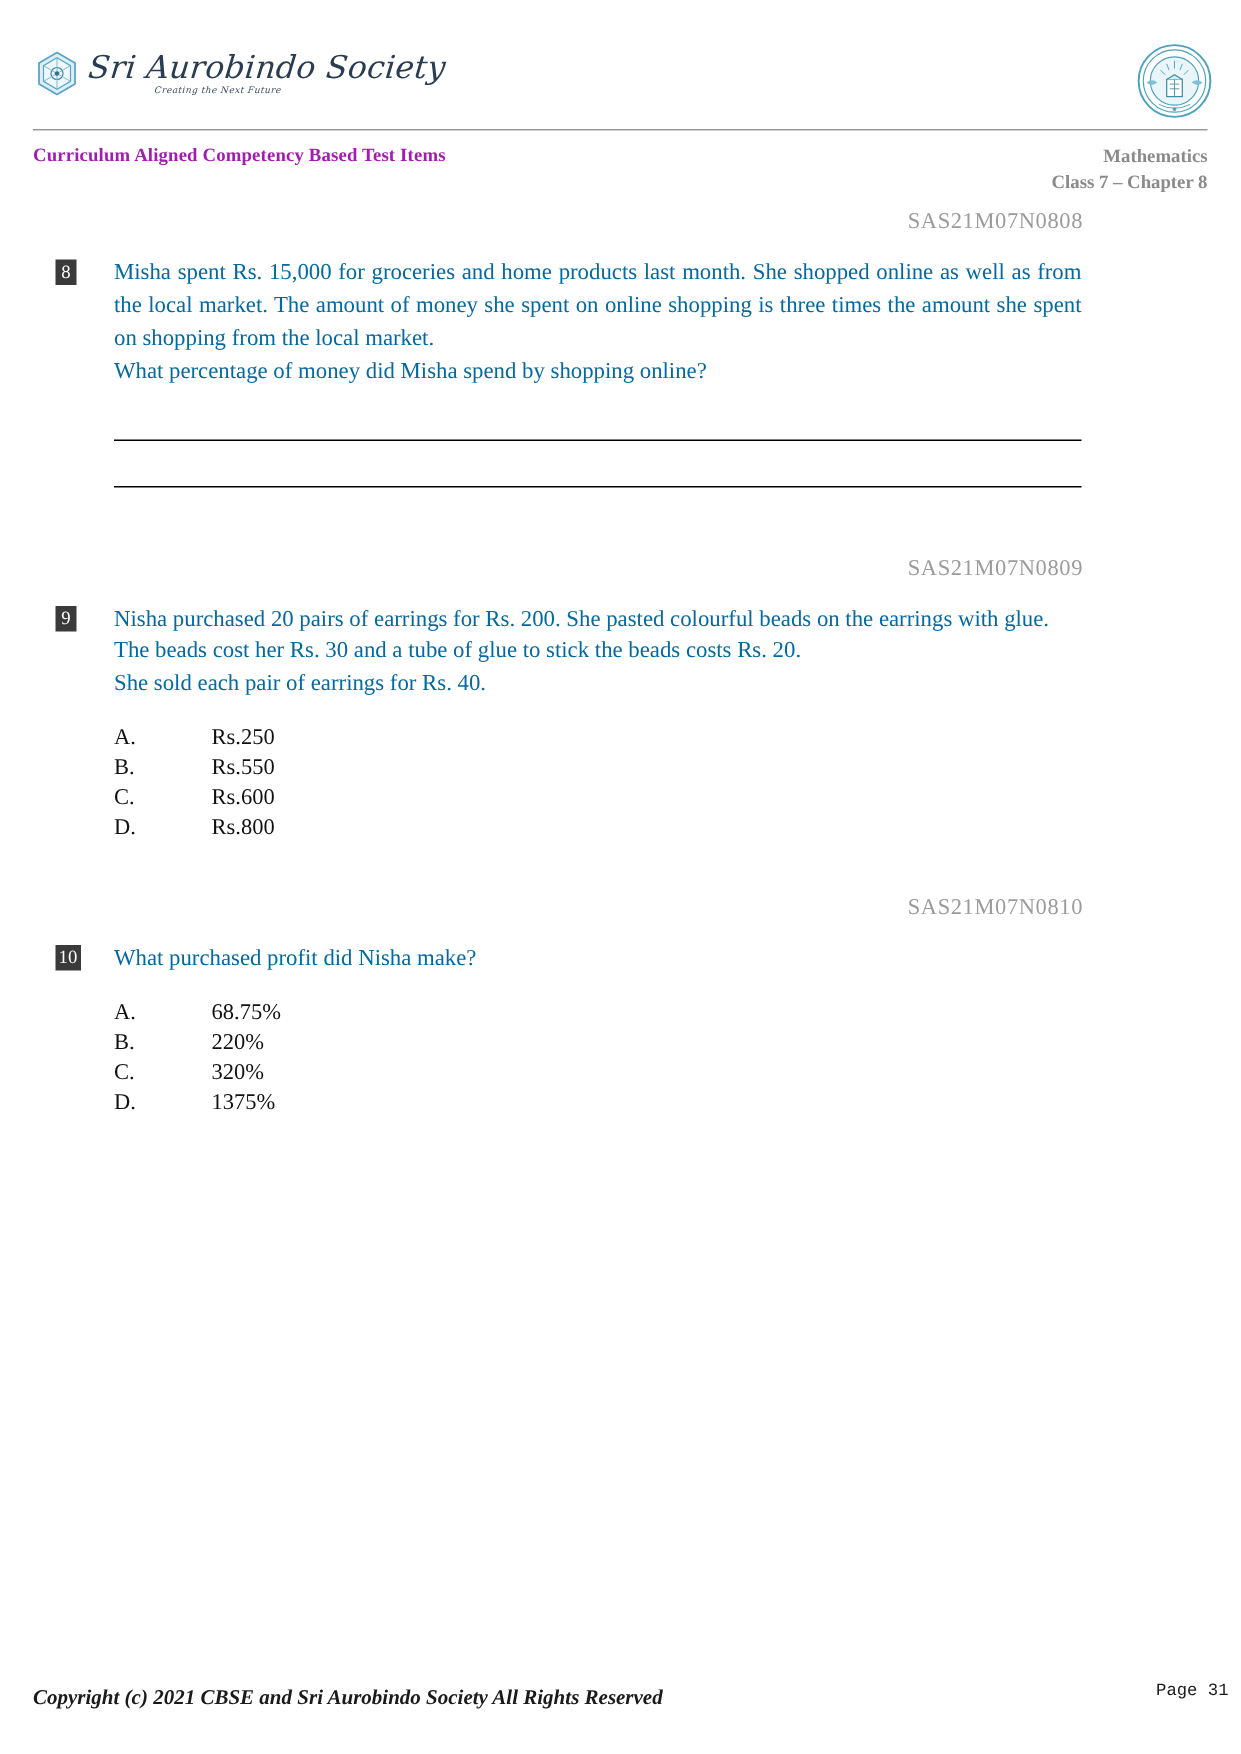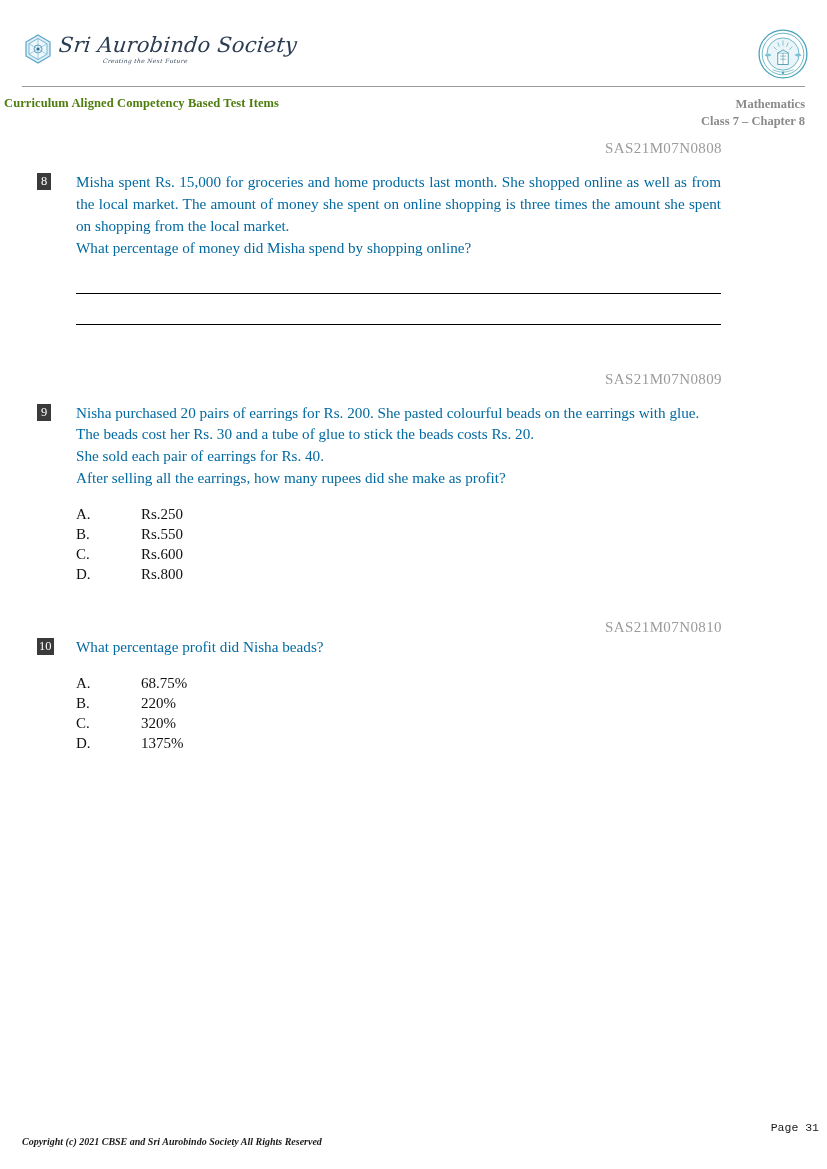--- a/index.html
+++ b/index.html
@@ -78,26 +78,26 @@
   .header-rule {
     position: absolute;
     left: 22px;
     top: 86px;
     width: 783px;
     height: 1px;
     background: #9a9a9a;
   }
   .header-left-title {
     position: absolute;
-    left: 4px;
+    left: 22px;
     top: 96px;
     font-family: "Liberation Serif", serif;
     font-weight: bold;
     font-size: 12.5px;
-    color: #4d7c0f;
+    color: #a21caf;
     letter-spacing: 0.1px;
     white-space: nowrap;
   }
   .header-right-block {
     position: absolute;
     right: 22px;
     top: 96px;
     text-align: right;
     font-family: "Liberation Serif", serif;
     font-weight: bold;
@@ -197,25 +197,25 @@
   .footer {
     position: absolute;
     left: 0;
     bottom: 28px;
     width: 827px;
     height: 20px;
   }
   .footer-left {
     position: absolute;
     left: 22px;
-    top: 15px;
+    top: 4px;
     font-family: "Liberation Serif", serif;
     font-style: italic;
     font-weight: bold;
-    font-size: 10px;
+    font-size: 14px;
     color: #1a1a1a;
     white-space: nowrap;
   }
   .footer-right {
     position: absolute;
     right: 8px;
     top: 0;
     font-family: Liberation Mono, monospace;
     font-size: 11.5px;
     color: #1a1a1a;
@@ -292,21 +292,20 @@
     <div class="spacer-lg"></div>
 
     <div class="item-code">SAS21M07N0809</div>
 
     <div class="question-block" style="margin-top:14px;">
       <span class="q-num">9</span>
       <div class="q-text">
         <span class="line">Nisha purchased 20 pairs of earrings for Rs. 200. She pasted colourful beads on the earrings with glue.</span>
         <span class="line">The beads cost her Rs. 30 and a tube of glue to stick the beads costs Rs. 20.</span>
         <span class="line">She sold each pair of earrings for Rs. 40.</span>
-        <span class="line">After selling all the earrings, how many rupees did she make as profit?</span>
       </div>
     </div>
 
     <div class="options">
       <div class="option-row">
         <span class="option-letter">A.</span>
         <span class="option-text">Rs.250</span>
       </div>
       <div class="option-row">
         <span class="option-letter">B.</span>
@@ -319,24 +318,24 @@
       <div class="option-row">
         <span class="option-letter">D.</span>
         <span class="option-text">Rs.800</span>
       </div>
     </div>
 
     <div class="spacer-md"></div>
 
     <div class="item-code">SAS21M07N0810</div>
 
-    <div class="question-block" style="">
+    <div class="question-block" style="margin-top:14px;">
       <span class="q-num">10</span>
       <div class="q-text">
-        <span class="line">What percentage profit did Nisha beads?</span>
+        <span class="line">What purchased profit did Nisha make?</span>
       </div>
     </div>
 
     <div class="options">
       <div class="option-row">
         <span class="option-letter">A.</span>
         <span class="option-text">68.75%</span>
       </div>
       <div class="option-row">
         <span class="option-letter">B.</span>

